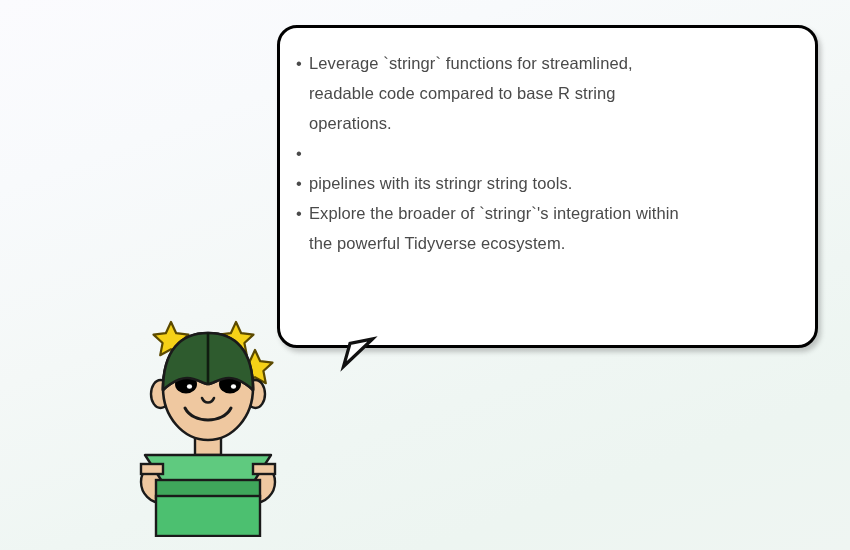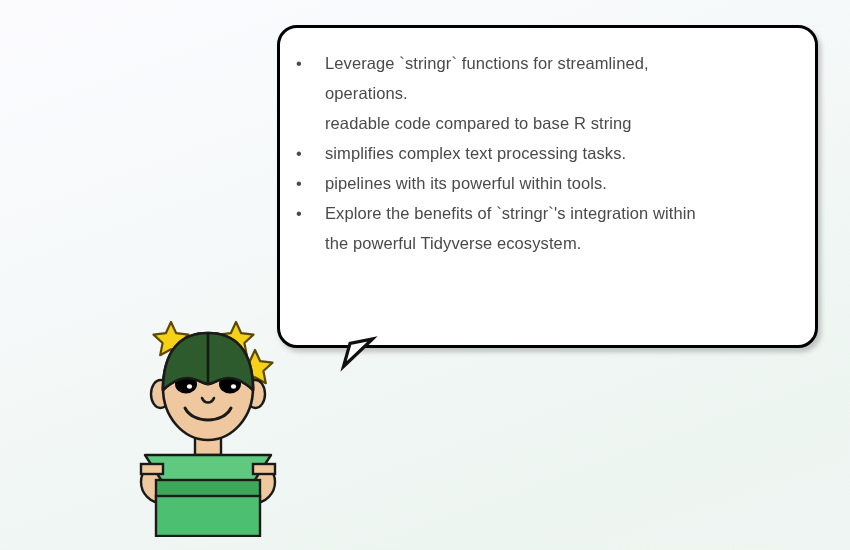--- a/index.html
+++ b/index.html
@@ -63,21 +63,20 @@
     text-align: left;
     color: #4a4a4a;
     font-size: 16.5px;
     line-height: 30px;
   }
   .bullet-body {
     flex: 1 1 auto;
   }
   .bullet-line {
     white-space: pre;
-    margin-left: 16px;
   }
 
   
   .bubble-tail {
     position: absolute;
     left: 330px;
     top: 330px;
     width: 60px;
     height: 48px;
     pointer-events: none;
@@ -97,43 +96,42 @@
 
 <div id="scene">
 
   <div class="bubble">
     <div class="bubble-text">
 
       <div class="bullet-item">
         <span class="bullet-dot">•</span>
         <span class="bullet-body">
           <div class="bullet-line">Leverage `stringr` functions for streamlined,</div>
+          <div class="bullet-line">readable code compared to base R string</div>
           <div class="bullet-line">operations.</div>
-          <div class="bullet-line">readable code compared to base R string</div>
         </span>
       </div>
 
       <div class="bullet-item">
         <span class="bullet-dot">•</span>
         <span class="bullet-body">
-          <div class="bullet-line">simplifies complex text processing tasks.</div>
         </span>
       </div>
 
       <div class="bullet-item">
         <span class="bullet-dot">•</span>
         <span class="bullet-body">
-          <div class="bullet-line">pipelines with its powerful within tools.</div>
+          <div class="bullet-line">pipelines with its stringr string tools.</div>
         </span>
       </div>
 
       <div class="bullet-item">
         <span class="bullet-dot">•</span>
         <span class="bullet-body">
-          <div class="bullet-line">Explore the benefits of `stringr`'s integration within</div>
+          <div class="bullet-line">Explore the broader of `stringr`'s integration within</div>
           <div class="bullet-line">the powerful Tidyverse ecosystem.</div>
         </span>
       </div>
 
     </div>
   </div>
 
   <svg class="bubble-tail" viewBox="0 0 60 48">
     <polygon points="42.5,9 13.5,36.5 20,13.5" fill="#ffffff" stroke="#111111" stroke-width="3.2" stroke-linejoin="miter"></polygon>
   </svg>

